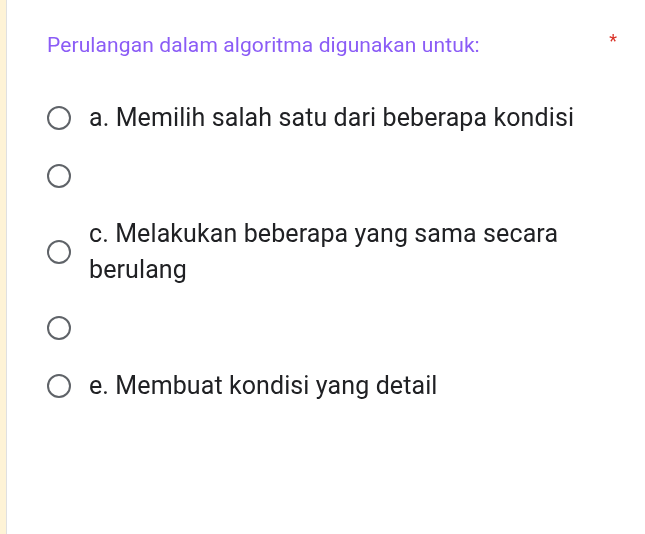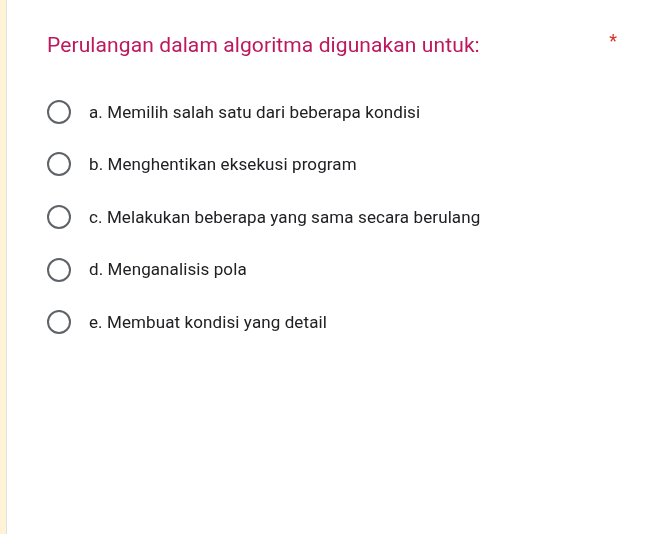--- a/index.html
+++ b/index.html
@@ -29,21 +29,21 @@
       margin-left: 6px;
       height: 100%;
     }
     .question-header {
       display: flex;
       align-items: flex-start;
       margin-bottom: 38px;
     }
     .question-text {
       font-size: 21px;
-      color: #be185d;
+      color: #8b5cf6;
       line-height: 1.5;
       flex: 1;
       letter-spacing: 0.1px;
     }
     .required-mark {
       color: #d93025;
       font-size: 18px;
       margin-left: 20px;
       line-height: 1.2;
     }
@@ -60,21 +60,21 @@
     }
     .radio {
       width: 24px;
       height: 24px;
       min-width: 24px;
       border: 2.4px solid #5f6368;
       border-radius: 50%;
       flex-shrink: 0;
     }
     .option-label {
-      font-size: 17px;
+      font-size: 25px;
       color: #202124;
       line-height: 1.45;
       letter-spacing: 0.1px;
     }
   </style>
 </head>
 <body>
 
 <div class="accent-bar"></div>
 
@@ -84,28 +84,26 @@
     <div class="required-mark">*</div>
   </div>
 
   <div class="options">
     <label class="option">
       <span class="radio"></span>
       <span class="option-label">a. Memilih salah satu dari beberapa kondisi</span>
     </label>
     <label class="option">
       <span class="radio"></span>
-      <span class="option-label">b. Menghentikan eksekusi program</span>
     </label>
     <label class="option">
       <span class="radio"></span>
       <span class="option-label">c. Melakukan beberapa yang sama secara berulang</span>
     </label>
     <label class="option">
       <span class="radio"></span>
-      <span class="option-label">d. Menganalisis pola</span>
     </label>
     <label class="option">
       <span class="radio"></span>
       <span class="option-label">e. Membuat kondisi yang detail</span>
     </label>
   </div>
 </div>
 
 </body></html>

